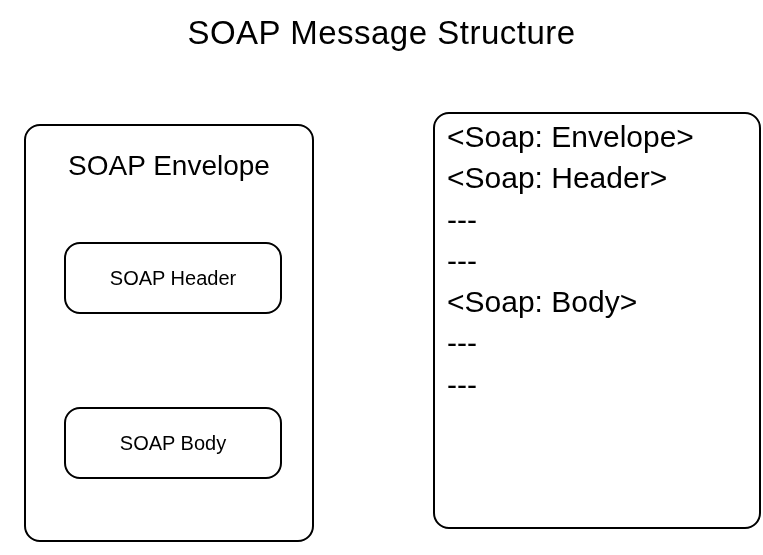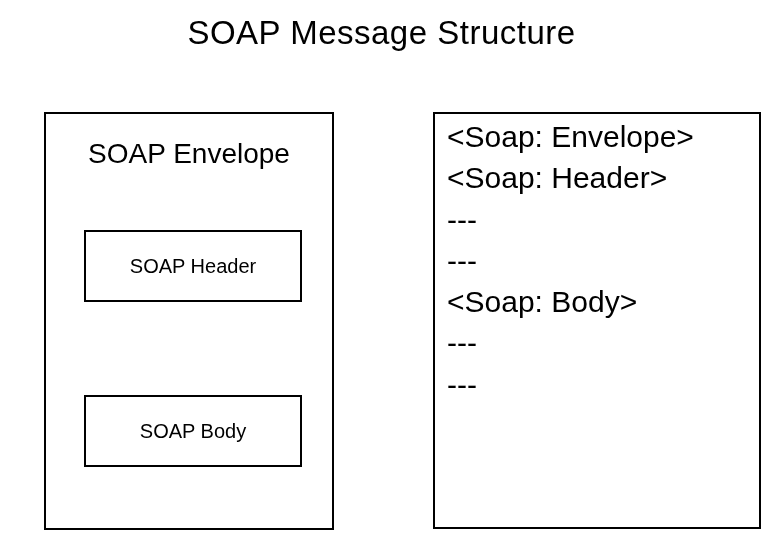--- a/index.html
+++ b/index.html
@@ -1,15 +1,15 @@
 <!DOCTYPE html>
 <html><head>
 <meta charset="utf-8">
 <style>
-  * { margin: 0; padding: 0; box-sizing: border-box; }
+  * { margin: 0; padding: 0; box-sizing: border-box; border-radius: 16px; }
   html, body { background: #ffffff; }
   .page {
     position: relative;
     width: 763px;
     height: 555px;
     background: #ffffff;
     color: #000000;
     font-family: "Liberation Sans", sans-serif;
     overflow: hidden;
   }
@@ -19,26 +19,25 @@
     left: 0;
     width: 100%;
     text-align: center;
     font-size: 33px;
     letter-spacing: 0.5px;
     color: #000000;
   }
   .envelope-box {
     position: absolute;
     left: 24px;
-    top: 112px;
+    top: 124px;
     width: 290px;
     height: 418px;
     border: 2px solid #000000;
     background: #ffffff;
-    margin-left: 20px;
   }
   .envelope-label {
     position: absolute;
     top: 24px;
     left: 0;
     width: 100%;
     text-align: center;
     font-size: 28px;
     color: #000000;
   }

